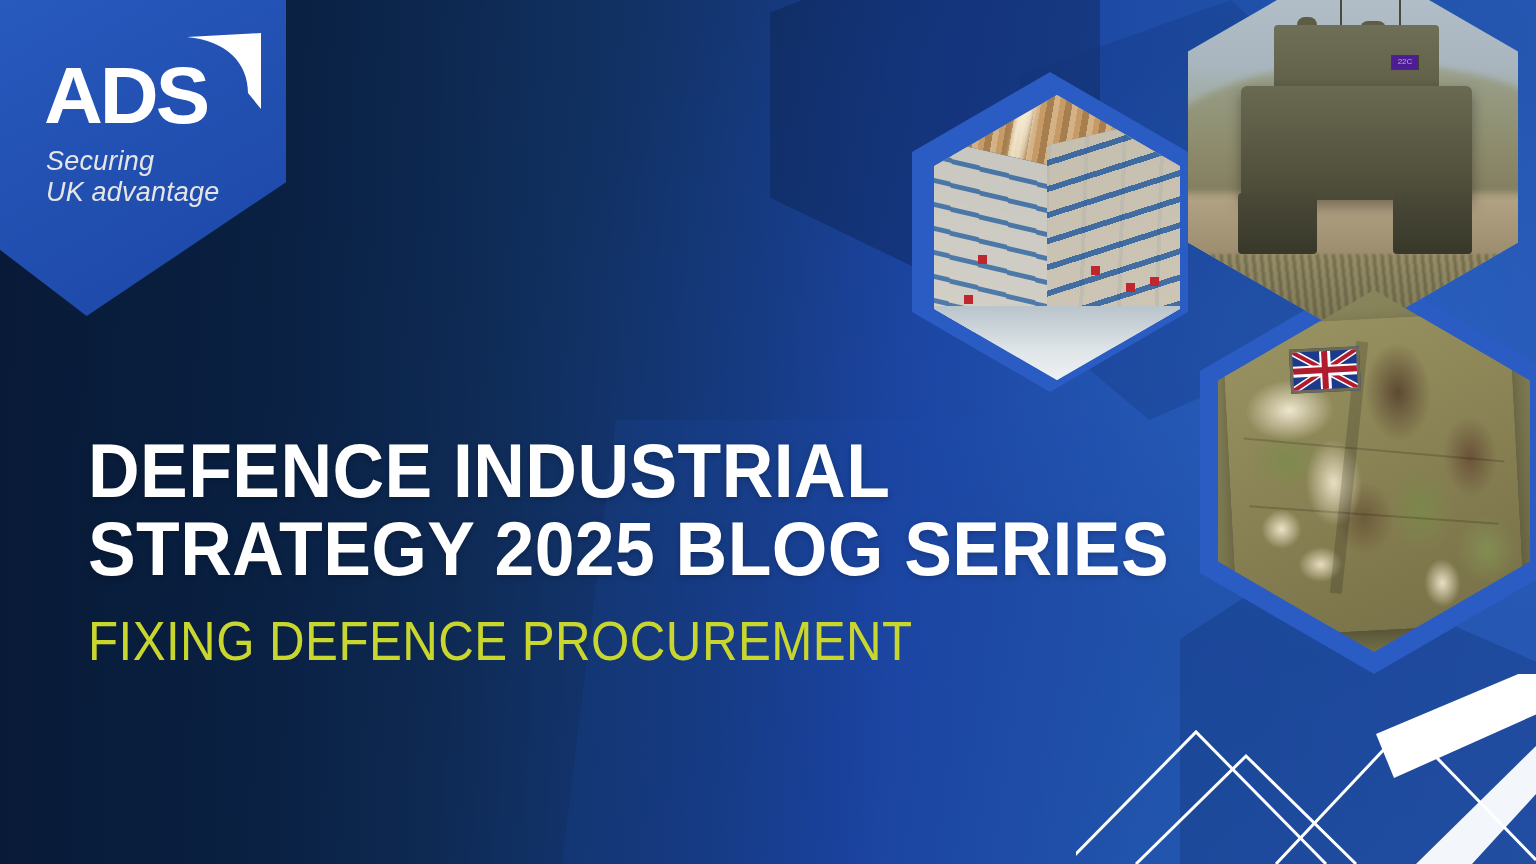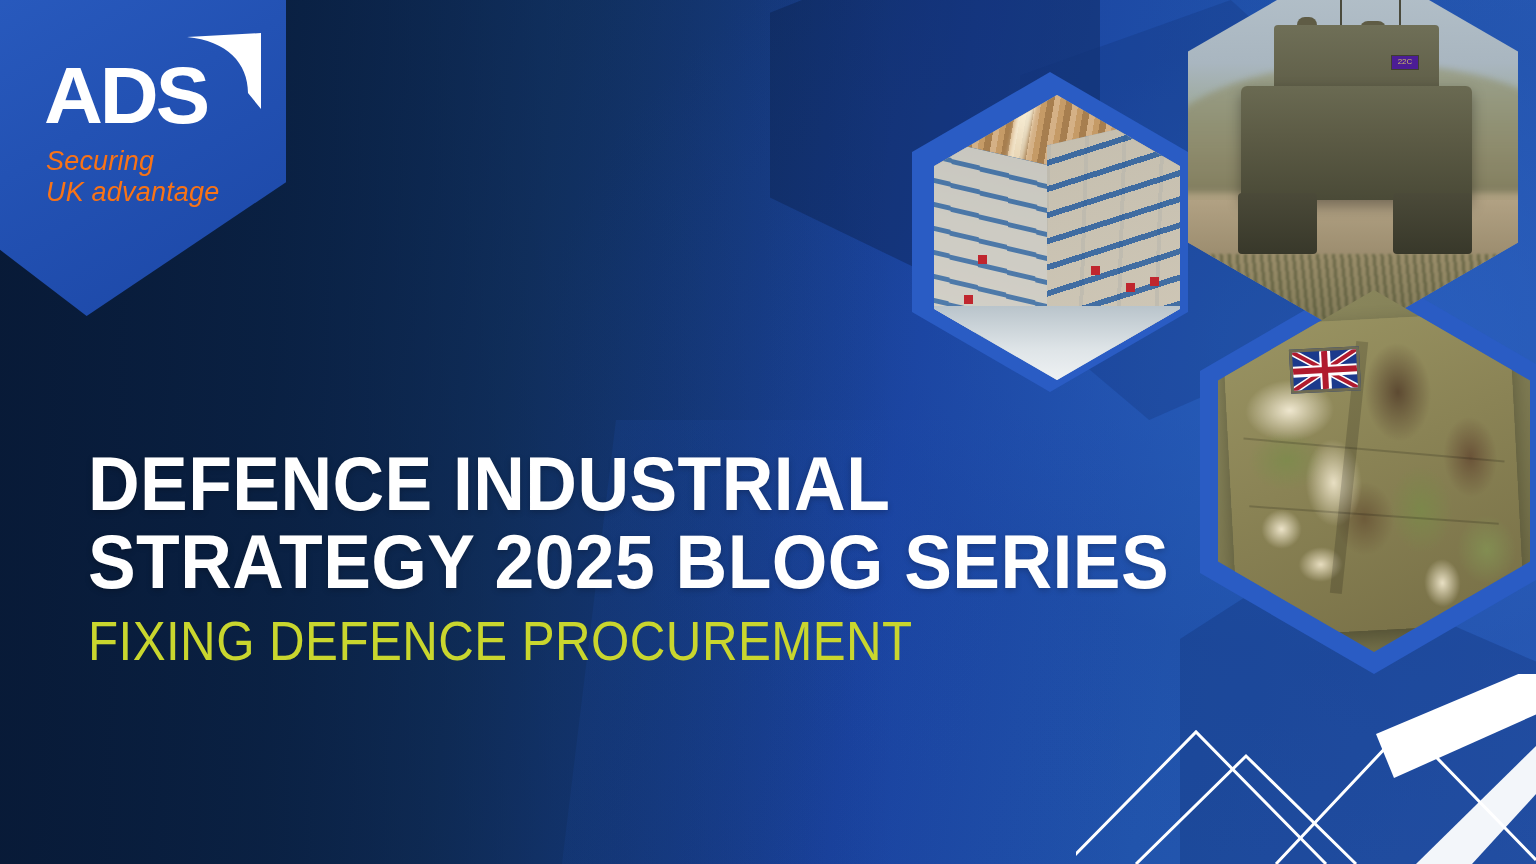--- a/index.html
+++ b/index.html
@@ -118,21 +118,21 @@
     width: 74px;
     height: 76px;
   }
   .tagline {
     position: absolute;
     left: 2px;
     top: 116px;
     font-size: 27px;
     line-height: 31px;
     font-style: italic;
-    color: #f97316;
+    color: #e5e5e5;
     font-family: "Liberation Sans", sans-serif;
     font-weight: 400;
     white-space: pre-line;
     letter-spacing: 0.2px;
   }
 
   
   .hexes {
     position: absolute;
     left: 900px;
@@ -394,21 +394,20 @@
 
   
   .lines { position: absolute; right: 0; bottom: 0; width: 460px; height: 190px; }
 
   
   .headline {
     position: absolute;
     left: 88px;
     top: 432px;
     width: 1120px;
-    margin-top: 13px;
   }
   .headline .line {
     color: #ffffff;
     font-weight: 700;
     font-size: 76px;
     line-height: 78px;
     letter-spacing: 0.5px;
     font-family: "Liberation Sans", sans-serif;
     transform: scaleX(0.94);
     transform-origin: left center;

